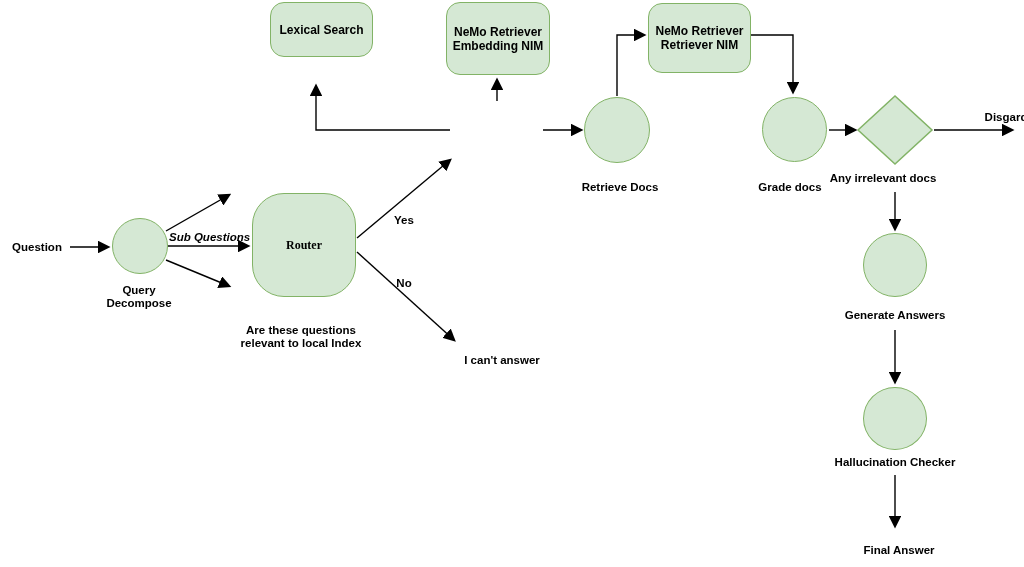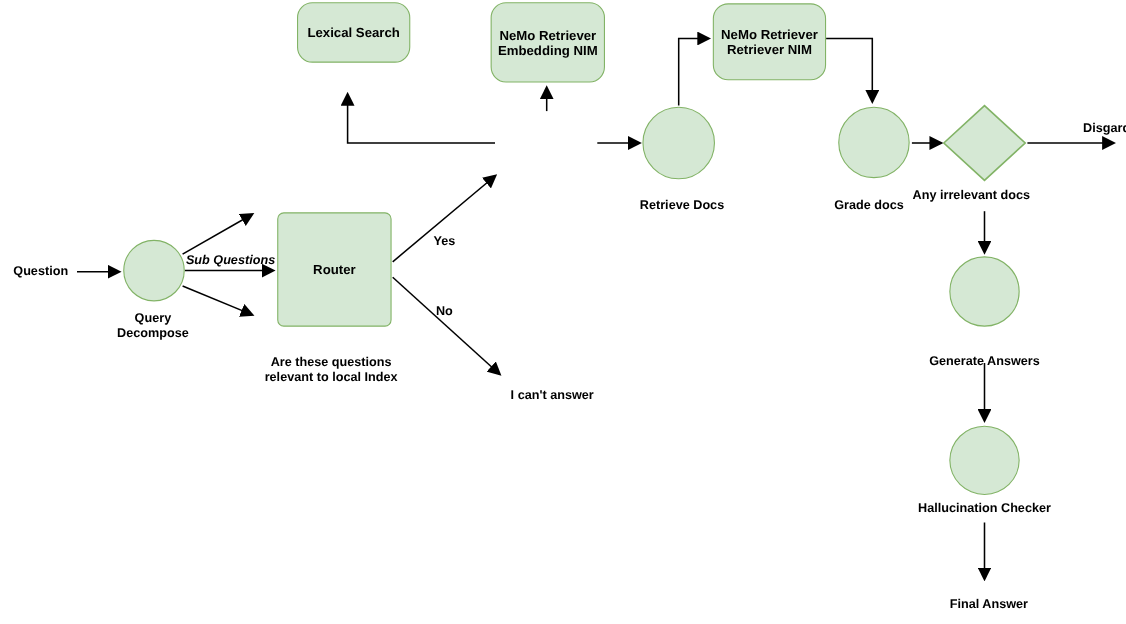--- a/index.html
+++ b/index.html
@@ -83,21 +83,21 @@
     <line x1="934" y1="130" x2="1012" y2="130" marker-end="url(#arrow)"></line>
     <line x1="895" y1="192" x2="895" y2="229" marker-end="url(#arrow)"></line>
     <line x1="895" y1="330" x2="895" y2="382" marker-end="url(#arrow)"></line>
     <line x1="895" y1="475" x2="895" y2="526" marker-end="url(#arrow)"></line>
 
     <polygon class="shape-diamond" points="858,130 895,96 932,130 895,164"></polygon>
   </svg>
 
   <div class="node circle" style="left:112px; top:218px; width:56px; height:56px;"></div>
 
-  <div class="node rounded" style="left:252px; top:193px; width:104px; height:104px; border-radius:6px;">
+  <div class="node rounded" style="left:252px; top:193px; width:104px; height:104px; border-radius:32px;font-family:Liberation Serif, serif;">
     <span>Router</span>
   </div>
 
   <div class="node rounded" style="left:270px; top:2px; width:103px; height:55px;">
     <span>Lexical Search</span>
   </div>
 
   <div class="node rounded" style="left:446px; top:2px; width:104px; height:73px;">
     <span>NeMo Retriever Embedding NIM</span>
   </div>
@@ -130,19 +130,19 @@
   <div class="label" style="left:502px; top:354px;">I can't answer</div>
 
   <div class="label" style="left:620px; top:181px;">Retrieve Docs</div>
 
   <div class="label" style="left:790px; top:181px;">Grade docs</div>
 
   <div class="label" style="left:883px; top:172px;">Any irrelevant docs</div>
 
   <div class="label" style="left:970px; top:111px;margin-left:36px;">Disgard</div>
 
-  <div class="label" style="left:895px; top:309px;margin-top:14px;">Generate Answers</div>
+  <div class="label" style="left:895px; top:309px;">Generate Answers</div>
 
   <div class="label" style="left:895px; top:456px;">Hallucination Checker</div>
 
   <div class="label" style="left:899px; top:544px;">Final Answer</div>
 
 </div>
 
 </body></html>

